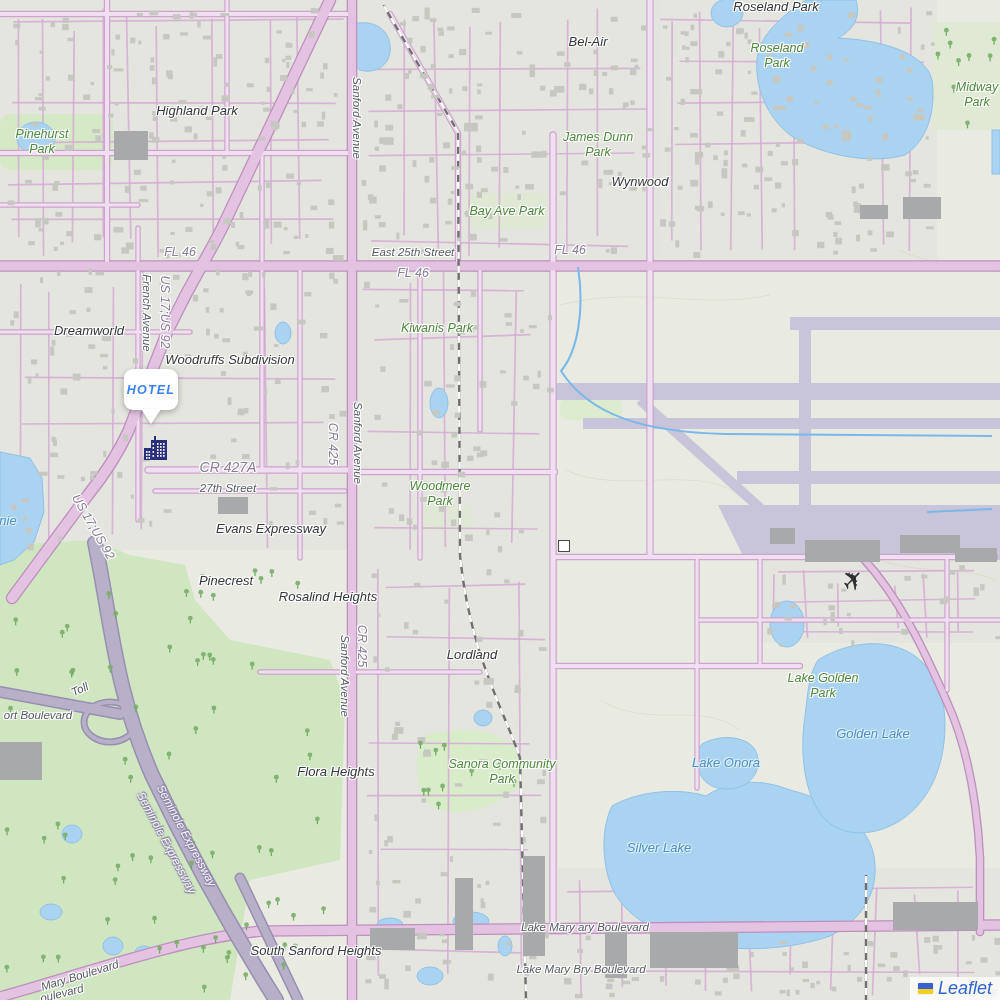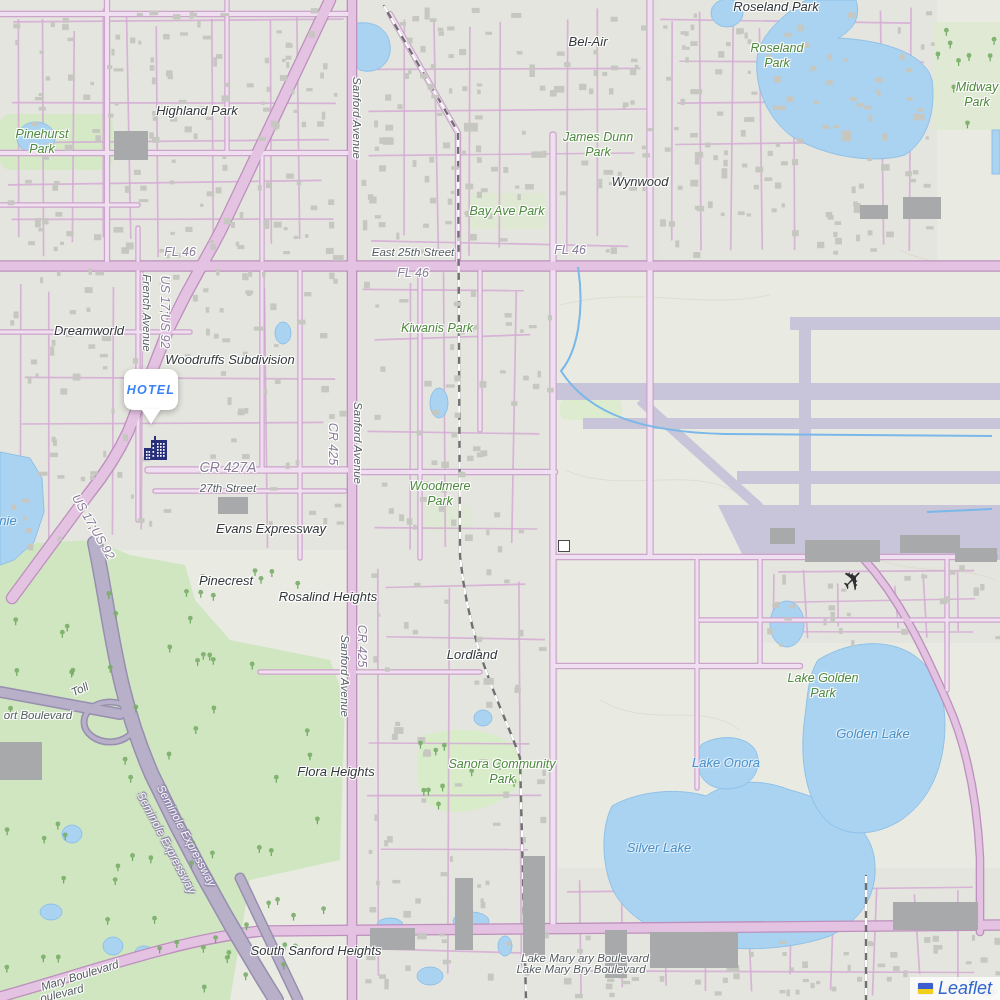--- a/index.html
+++ b/index.html
@@ -1157,21 +1157,21 @@
       <div class="lbl street" style="left: 38px; top: 716px; transform: translate(-50%, -50%);">ort Boulevard</div>
       <div class="lbl water" style="left: 726px; top: 763px; transform: translate(-50%, -50%);">Lake Onora</div>
       <div class="lbl place" style="left: 336px; top: 772px; transform: translate(-50%, -50%);">Flora Heights</div>
       <div class="lbl park" style="left: 502px; top: 772px; transform: translate(-50%, -50%);">Sanora Community
 Park</div>
       <div class="lbl water" style="left: 873px; top: 734px; transform: translate(-50%, -50%);">Golden Lake</div>
       <div class="lbl hwy" style="left: 186px; top: 836px; transform: translate(-50%, -50%) rotate(62deg);">Seminole Expressway</div>
       <div class="lbl hwy" style="left: 166px; top: 843px; transform: translate(-50%, -50%) rotate(62deg);">Seminole Expressway</div>
       <div class="lbl water" style="left: 659px; top: 848px; transform: translate(-50%, -50%);">Silver Lake</div>
       <div class="lbl place" style="left: 316px; top: 951px; transform: translate(-50%, -50%);">South Sanford Heights</div>
-      <div class="lbl street" style="left: 585px; top: 959px; transform: translate(-50%, -50%); text-align: right;">Lake Mary ary Boulevard</div>
+      <div class="lbl street" style="left: 585px; top: 928px; transform: translate(-50%, -50%); text-align: right;">Lake Mary ary Boulevard</div>
       <div class="lbl street" style="left: 581px; top: 970px; transform: translate(-50%, -50%);">Lake Mary Bry Boulevard</div>
       <div class="lbl street" style="left: 80px; top: 976px; transform: translate(-50%, -50%) rotate(-17deg);">Mary Boulevard</div>
       <div class="lbl street" style="left: 62px; top: 994px; transform: translate(-50%, -50%) rotate(-14deg);">oulevard</div>
     </div>
 
   <div class="sq-icon"></div>
   <div class="plane">✈</div>
 
   <div class="marker">
     <div class="bubble">

